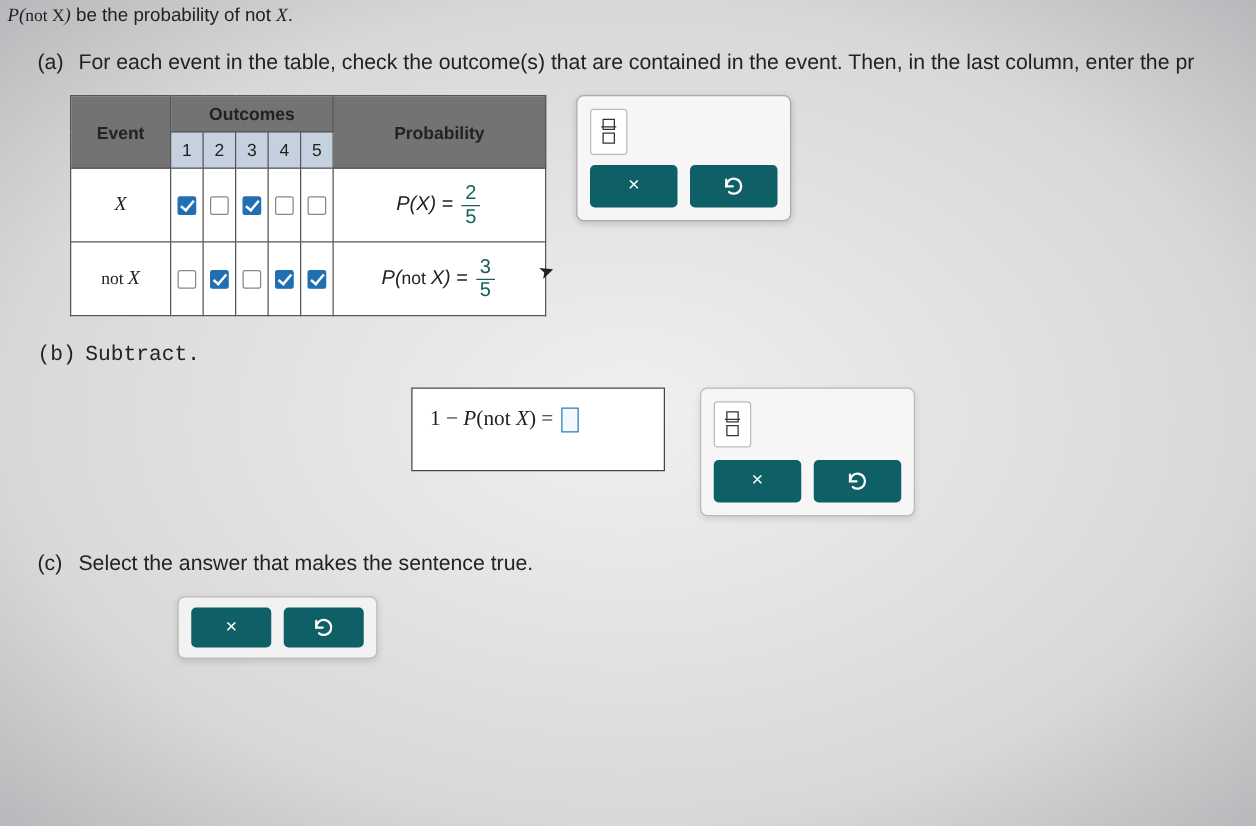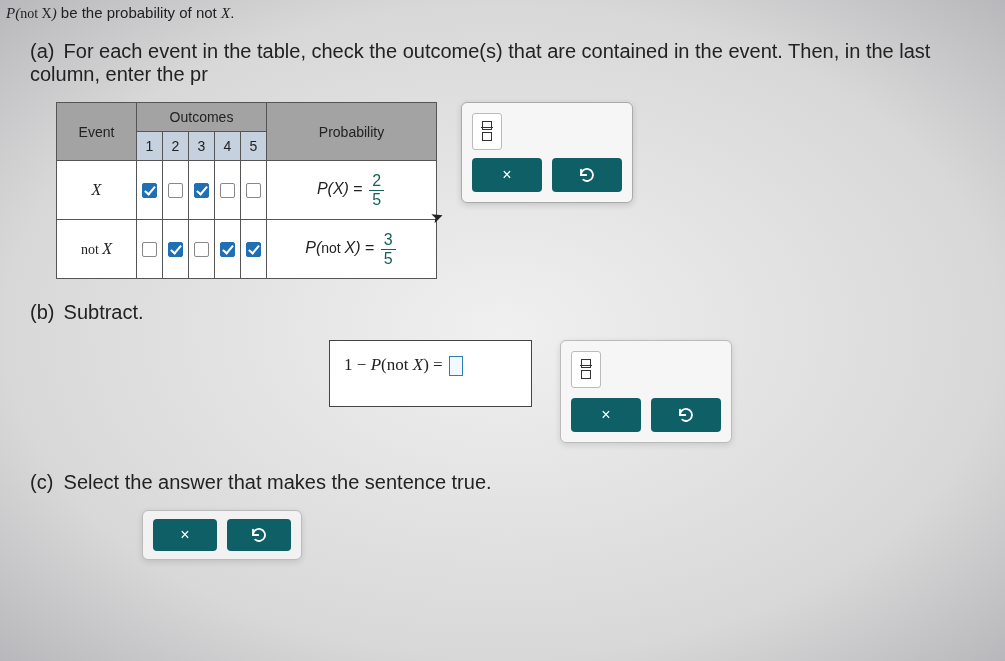--- a/index.html
+++ b/index.html
@@ -11,34 +11,34 @@
       overflow: hidden;
       color: #222;
       position: relative;
     }
     .intro {
       font-size: 15px;
       padding: 4px 0 12px 6px;
     }
     .intro span.mathit { font-style: italic; font-family: 'Times New Roman', serif; }
     .question {
-      font-size: 20px;
+      font-size: 17px;
       padding: 6px 0 16px 30px;
     }
     .label { display: inline-block; width: 28px; }
     .content-indent { margin-left: 56px; }
 
     
     .prob-table { border-collapse: collapse; background: #fff; }
     .prob-table th, .prob-table td {
       border: 1px solid #555;
       text-align: center;
       font-size: 14px;
     }
-    .prob-table th { background: #a3a3a3; font-weight: normal; padding: 6px 8px; }
+    .prob-table th { background: #737373; font-weight: bold; padding: 6px 8px; }
     .prob-table .event-hdr { width: 80px; height: 52px; text-align: center; }
     .prob-table .probcol { width: 170px; }
     .prob-table .ocol { width: 26px; height: 22px; font-weight: normal; background:#c5d1de;}
     .prob-table td.event-name { font-style: italic; font-family: 'Times New Roman', serif; font-size: 16px; padding: 20px 8px; }
     .prob-table td.cb { padding: 20px 2px; }
     .prob-table td.probcell { font-family: Liberation Sans, sans-serif; font-size: 16px; font-style: italic; padding: 0 6px; }
     .checkbox {
       display: inline-block;
       width: 15px; height: 15px;
       border: 1.5px solid #888;
@@ -243,21 +243,21 @@
             <path d="M4 12a8 8 0 1 1 3 6.2"></path>
             <polyline points="4 5 4 12 11 12"></polyline>
           </svg>
       </button>
     </div>
   </div>
 </div>
 
 <div class="cursor-arrow">➤</div>
 
-<div class="question" style="padding-top:22px;">
+<div class="question" style="padding-top:22px;font-family:Liberation Mono, monospace;">
   <span class="label">(b)</span>
   <span>Subtract.</span>
 </div>
 
 <div class="content-indent section-b-wrap">
   <div class="expr-box">
     <span>1 − </span><span style="font-style:italic">P</span><span>(</span><span>not </span><span style="font-style:italic">X</span><span>)</span><span> = </span><span class="answer-slot"></span>
   </div>
 
   <div class="panel-bc">

